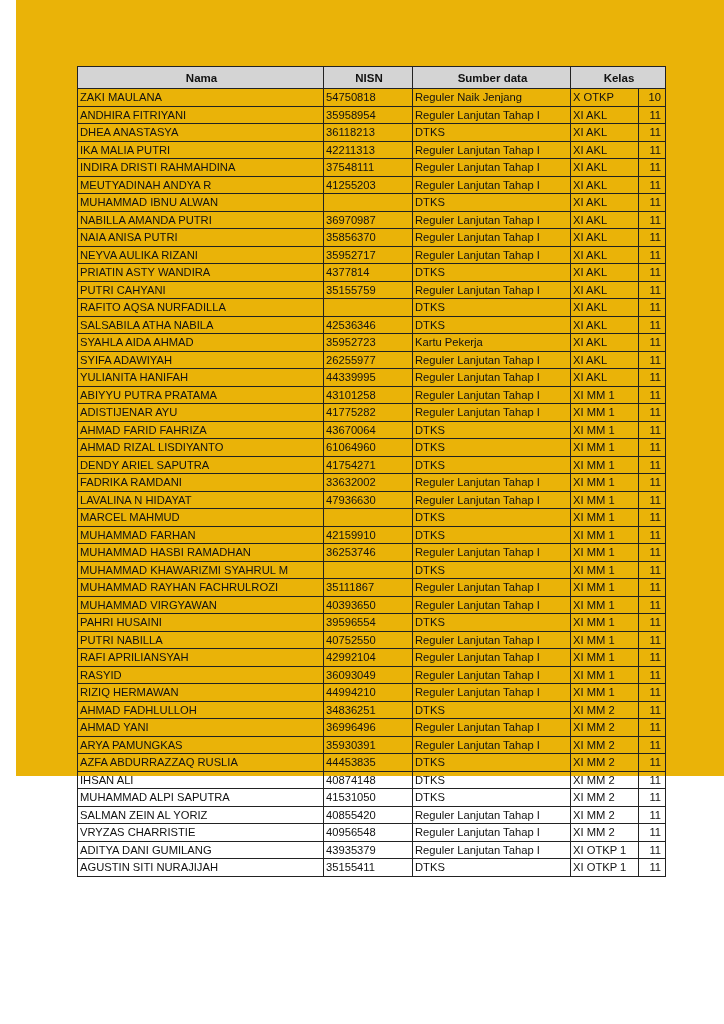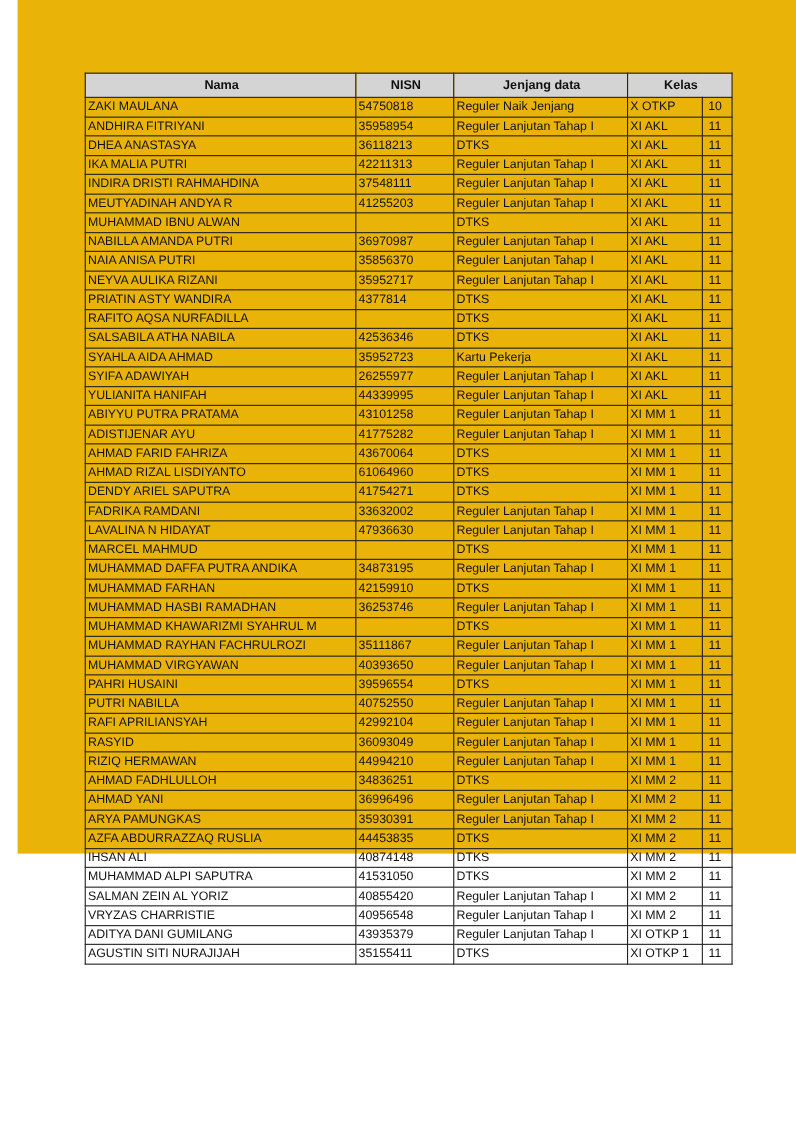--- a/index.html
+++ b/index.html
@@ -20,21 +20,21 @@
       line-height: 16px;
     }
     table.data thead th {
       background: #d4d4d4;
       font-weight: bold;
       text-align: center;
       height: 21px;
       font-size: 11.5px;
     }
     table.data tbody td { height: 16.5px; }
-    table.data tbody td.grade { text-align: center; padding-right: 4px; padding-left: 0; margin-left: 27px; }
+    table.data tbody td.grade { text-align: right; padding-right: 4px; padding-left: 0; margin-left: 27px; }
     table.data { border: 1.5px solid #222; }
     col.c-name { width: 246px; }
     col.c-nisn { width: 89px; }
     col.c-src { width: 158px; }
     col.c-kelas { width: 68px; }
     col.c-grade { width: 27px; }
   </style>
 </head>
 <body>
 
@@ -44,21 +44,21 @@
       <col class="c-name">
         <col class="c-nisn">
         <col class="c-src">
         <col class="c-kelas">
         <col class="c-grade">
     </colgroup>
     <thead>
       <tr>
         <th>Nama</th>
         <th>NISN</th>
-        <th>Jenjang data</th>
+        <th>Sumber data</th>
         <th colspan="2">Kelas</th>
       </tr>
     </thead>
     <tbody id="rows">
         <tr>
           <td>ZAKI MAULANA</td>
           <td>54750818</td>
           <td>Reguler Naik Jenjang</td>
           <td>X OTKP</td>
           <td class="grade">10</td>
@@ -127,20 +127,27 @@
           <td class="grade">11</td>
         </tr>
         <tr>
           <td>PRIATIN ASTY WANDIRA</td>
           <td>4377814</td>
           <td>DTKS</td>
           <td>XI AKL</td>
           <td class="grade">11</td>
         </tr>
         <tr>
+          <td>PUTRI CAHYANI</td>
+          <td>35155759</td>
+          <td>Reguler Lanjutan Tahap I</td>
+          <td>XI AKL</td>
+          <td class="grade">11</td>
+        </tr>
+        <tr>
           <td>RAFITO AQSA NURFADILLA</td>
           <td></td>
           <td>DTKS</td>
           <td>XI AKL</td>
           <td class="grade">11</td>
         </tr>
         <tr>
           <td>SALSABILA  ATHA  NABILA</td>
           <td>42536346</td>
           <td>DTKS</td>
@@ -214,27 +221,20 @@
           <td>LAVALINA N HIDAYAT</td>
           <td>47936630</td>
           <td>Reguler Lanjutan Tahap I</td>
           <td>XI MM 1</td>
           <td class="grade">11</td>
         </tr>
         <tr>
           <td>MARCEL MAHMUD</td>
           <td></td>
           <td>DTKS</td>
-          <td>XI MM 1</td>
-          <td class="grade">11</td>
-        </tr>
-        <tr>
-          <td>MUHAMMAD DAFFA PUTRA ANDIKA</td>
-          <td>34873195</td>
-          <td>Reguler Lanjutan Tahap I</td>
           <td>XI MM 1</td>
           <td class="grade">11</td>
         </tr>
         <tr>
           <td>MUHAMMAD FARHAN</td>
           <td>42159910</td>
           <td>DTKS</td>
           <td>XI MM 1</td>
           <td class="grade">11</td>
         </tr>

